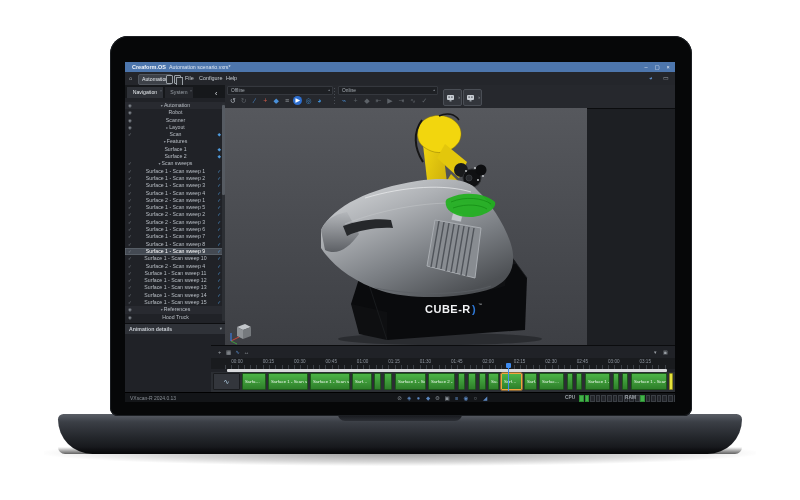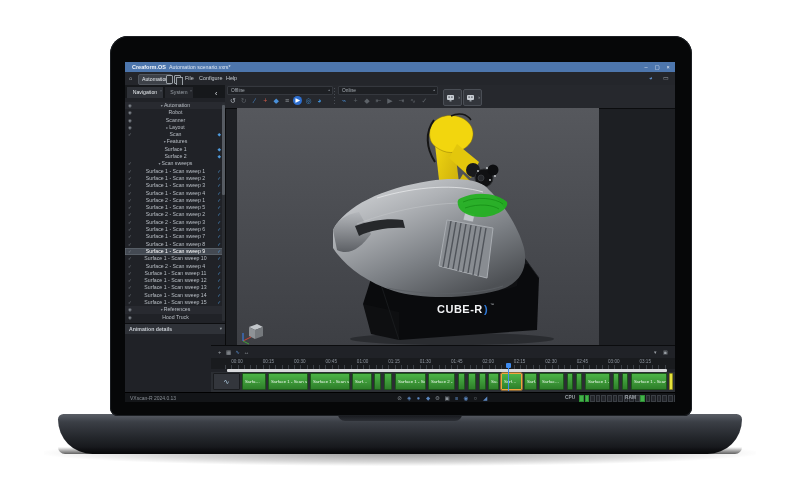--- a/index.html
+++ b/index.html
@@ -67,21 +67,21 @@
   .ticon{position:absolute;top:0;width:10px;height:13px;text-align:center;font-size:7px;line-height:13px}
   .ticon.circ{font-size:6px;color:#fff!important}
   .ticon.circ::before{content:"";position:absolute;left:0.5px;top:2px;width:9px;height:9px;border-radius:50%;background:#2e6fd0;z-index:0}
   .ticon span{position:relative;z-index:1}
   .tsep{position:absolute;top:3px;width:1px;height:16px;background:repeating-linear-gradient(180deg,#4a4e55 0 1px,transparent 1px 3px)}
   .rbtn{position:absolute;top:4px;width:17px;height:15px;background:#33363c;border:0.5px solid #4a4e55;border-radius:2px}
   .rbtn svg{position:absolute;left:2px;top:3px}
   .rbtn .chev{position:absolute;right:1px;top:0;font-size:5px;line-height:15px;color:#aab0b7}
 
   
-  .viewport{position:absolute;left:112px;top:46px;width:362px;height:237px;overflow:hidden}
+  .viewport{position:absolute;left:100px;top:46px;width:362px;height:237px;overflow:hidden}
 
   
   .timeline{position:absolute;left:86px;top:283px;width:464px;height:47px;background:#202227;border-top:1px solid #0b0c0e}
   .tlicon{position:absolute;top:1px;width:9px;height:10px;font-size:5.5px;line-height:10px;text-align:center;color:#9aa0a6}
   .ruler{position:absolute;left:0;top:12px;width:464px;height:11px;background:#191b1e}
   .ruler .ticks{position:absolute;left:14px;right:4px;bottom:0;height:4px;
     background:repeating-linear-gradient(90deg,#3c4046 0 1px,transparent 1px 6.28px)}
   .tick{position:absolute;top:1px;width:22px;margin-left:-11px;text-align:center;font-size:4.6px;color:#9097a0}
   .tl-sb{position:absolute;left:16px;top:23px;width:440px;height:2.5px;background:#d8dadc;border-radius:1px}
   .track{position:absolute;left:0;top:26px;width:464px;height:21px;background:#2b2e33}

